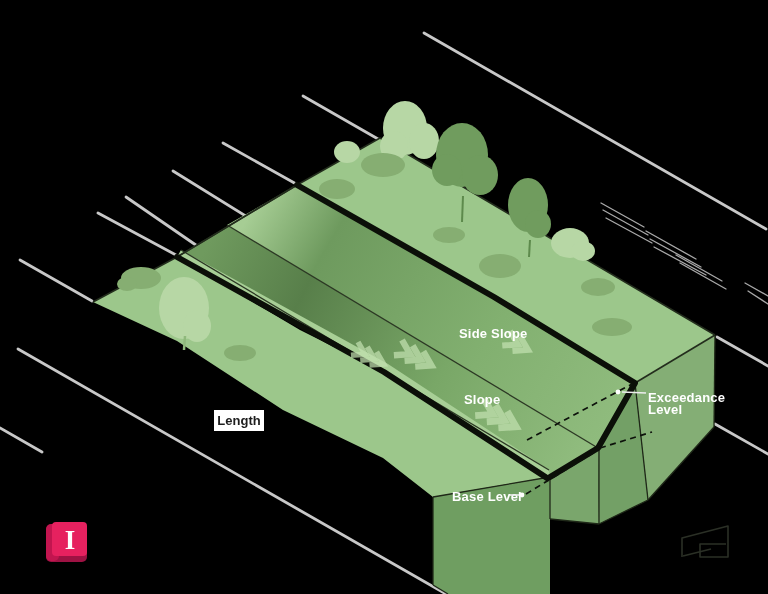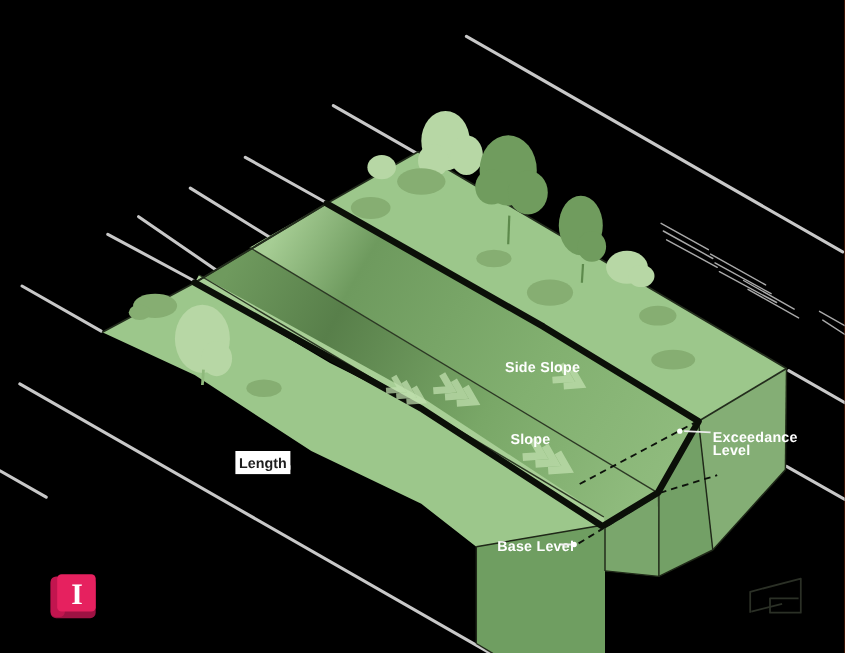--- a/index.html
+++ b/index.html
@@ -1,16 +1,16 @@
 <!DOCTYPE html>
 <html><head>
 <meta charset="utf-8">
 <style>
   html,body{margin:0;padding:0;background:#000;}
-  .stage{position:relative;width:768px;height:594px;background:#c2410c;overflow:hidden;}
+  .stage{position:relative;width:768px;height:594px;background:#d946ef;overflow:hidden;}
   svg{display:block;}
   text{font-family:"Liberation Sans","DejaVu Sans",sans-serif;font-weight:bold;}
   .lbl{fill:#ffffff;font-size:13px;letter-spacing:.2px;}
   .lbl-dark{fill:#1d1d1d;font-size:13px;}
   .serif-i{font-family:"Liberation Serif","DejaVu Serif",serif;font-size:27px;fill:#ffffff;}
 </style>
 </head>
 <body>
 
 <div class="stage">

